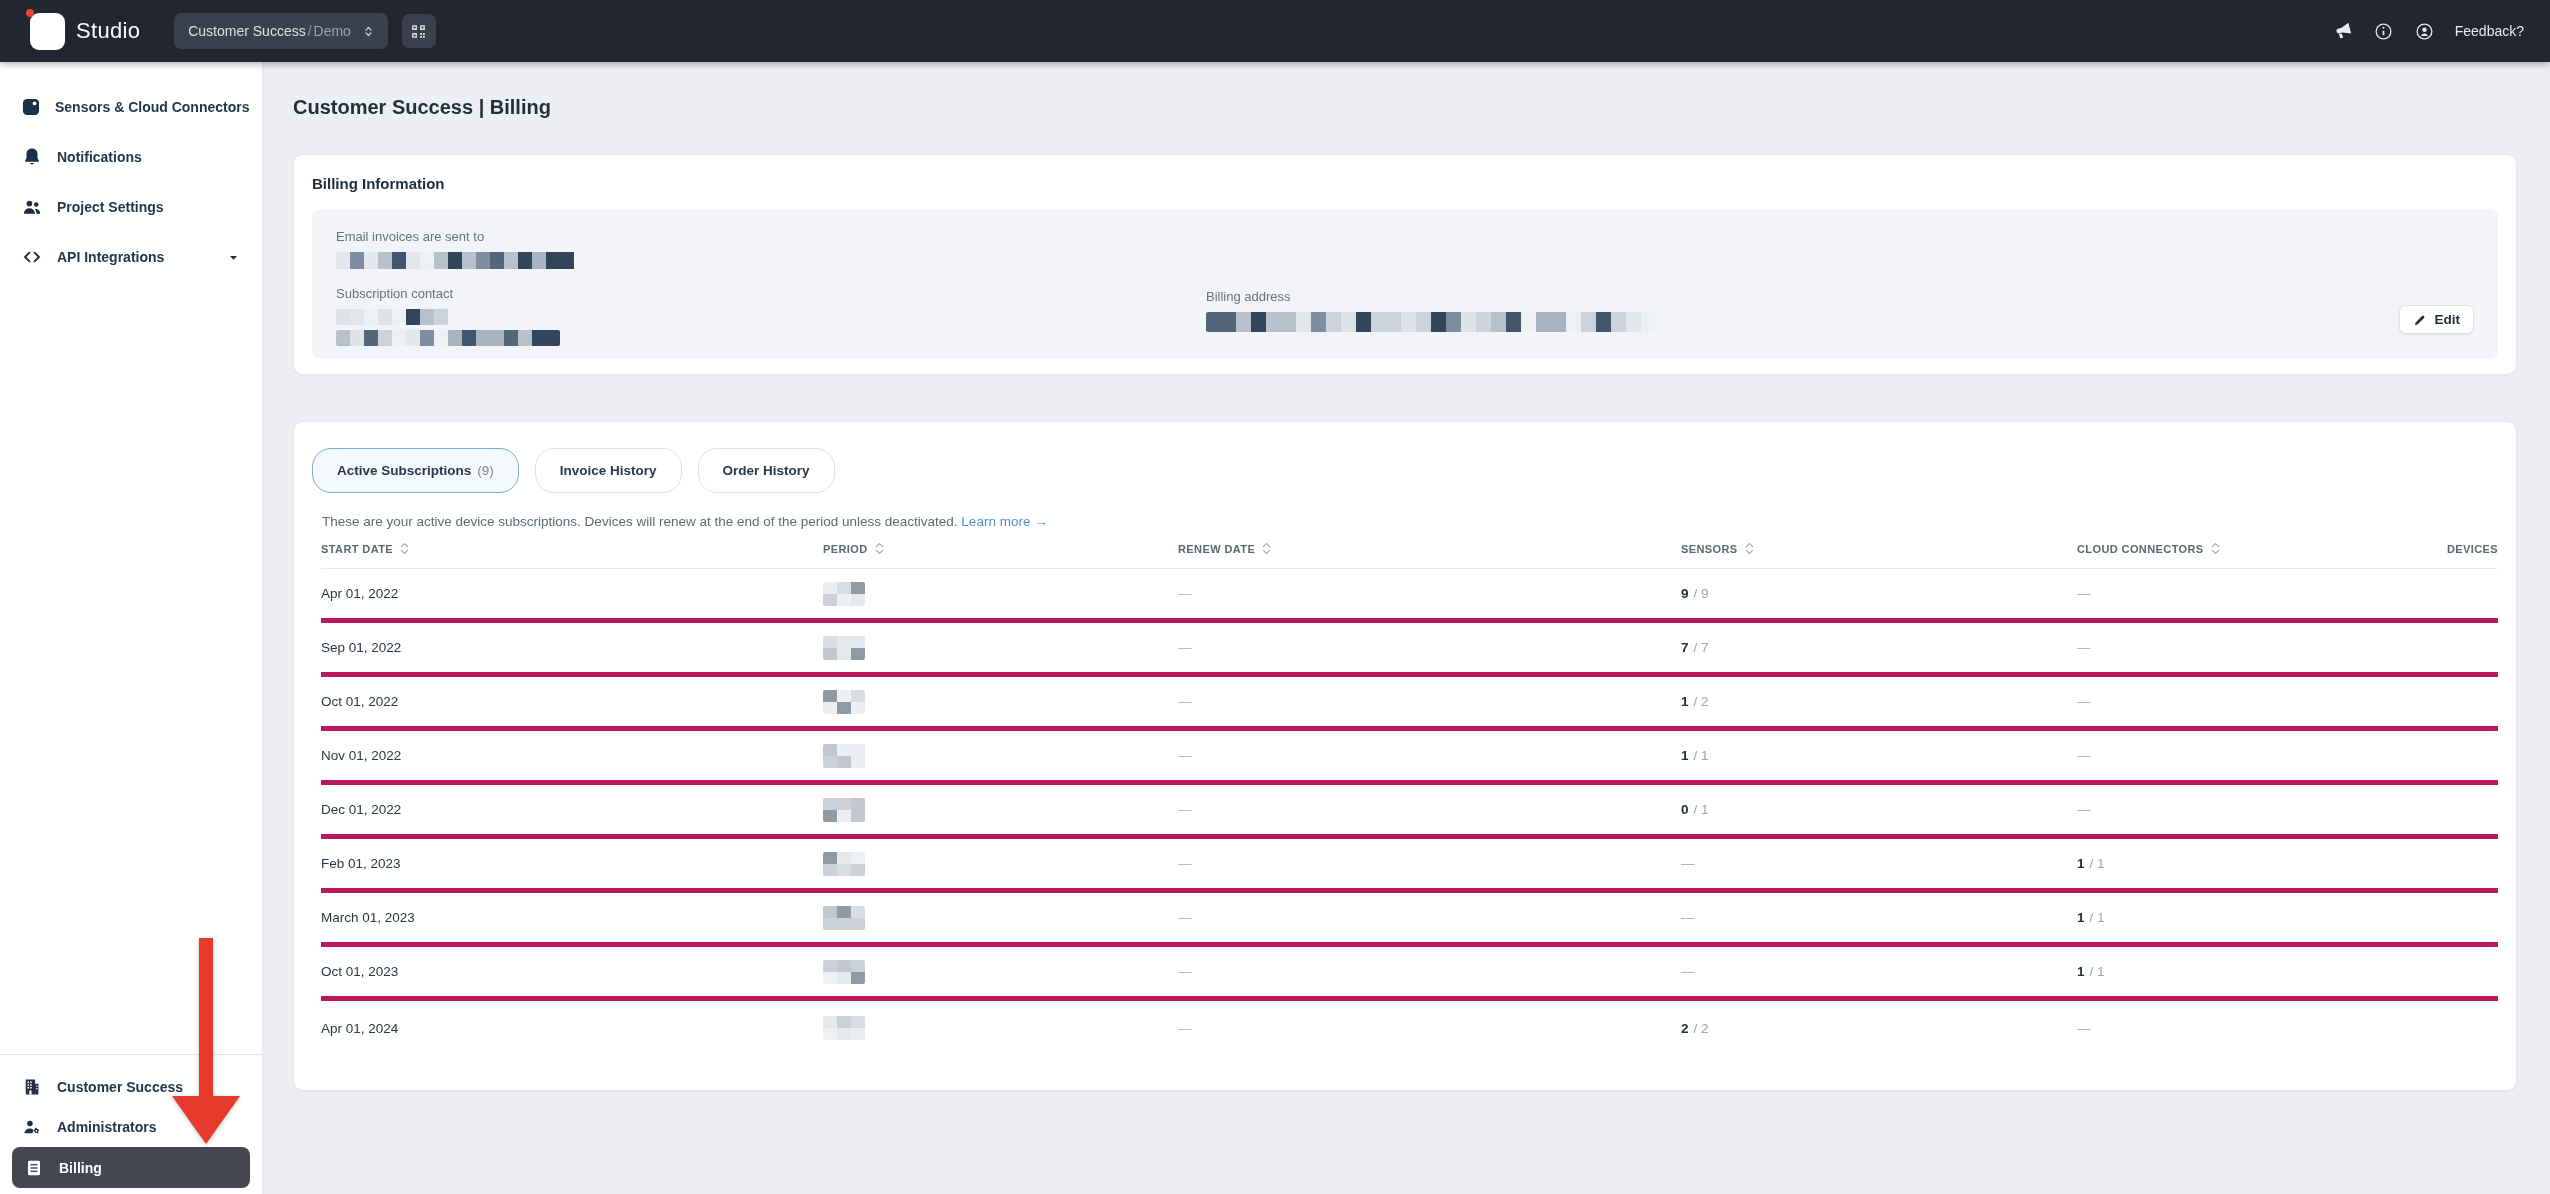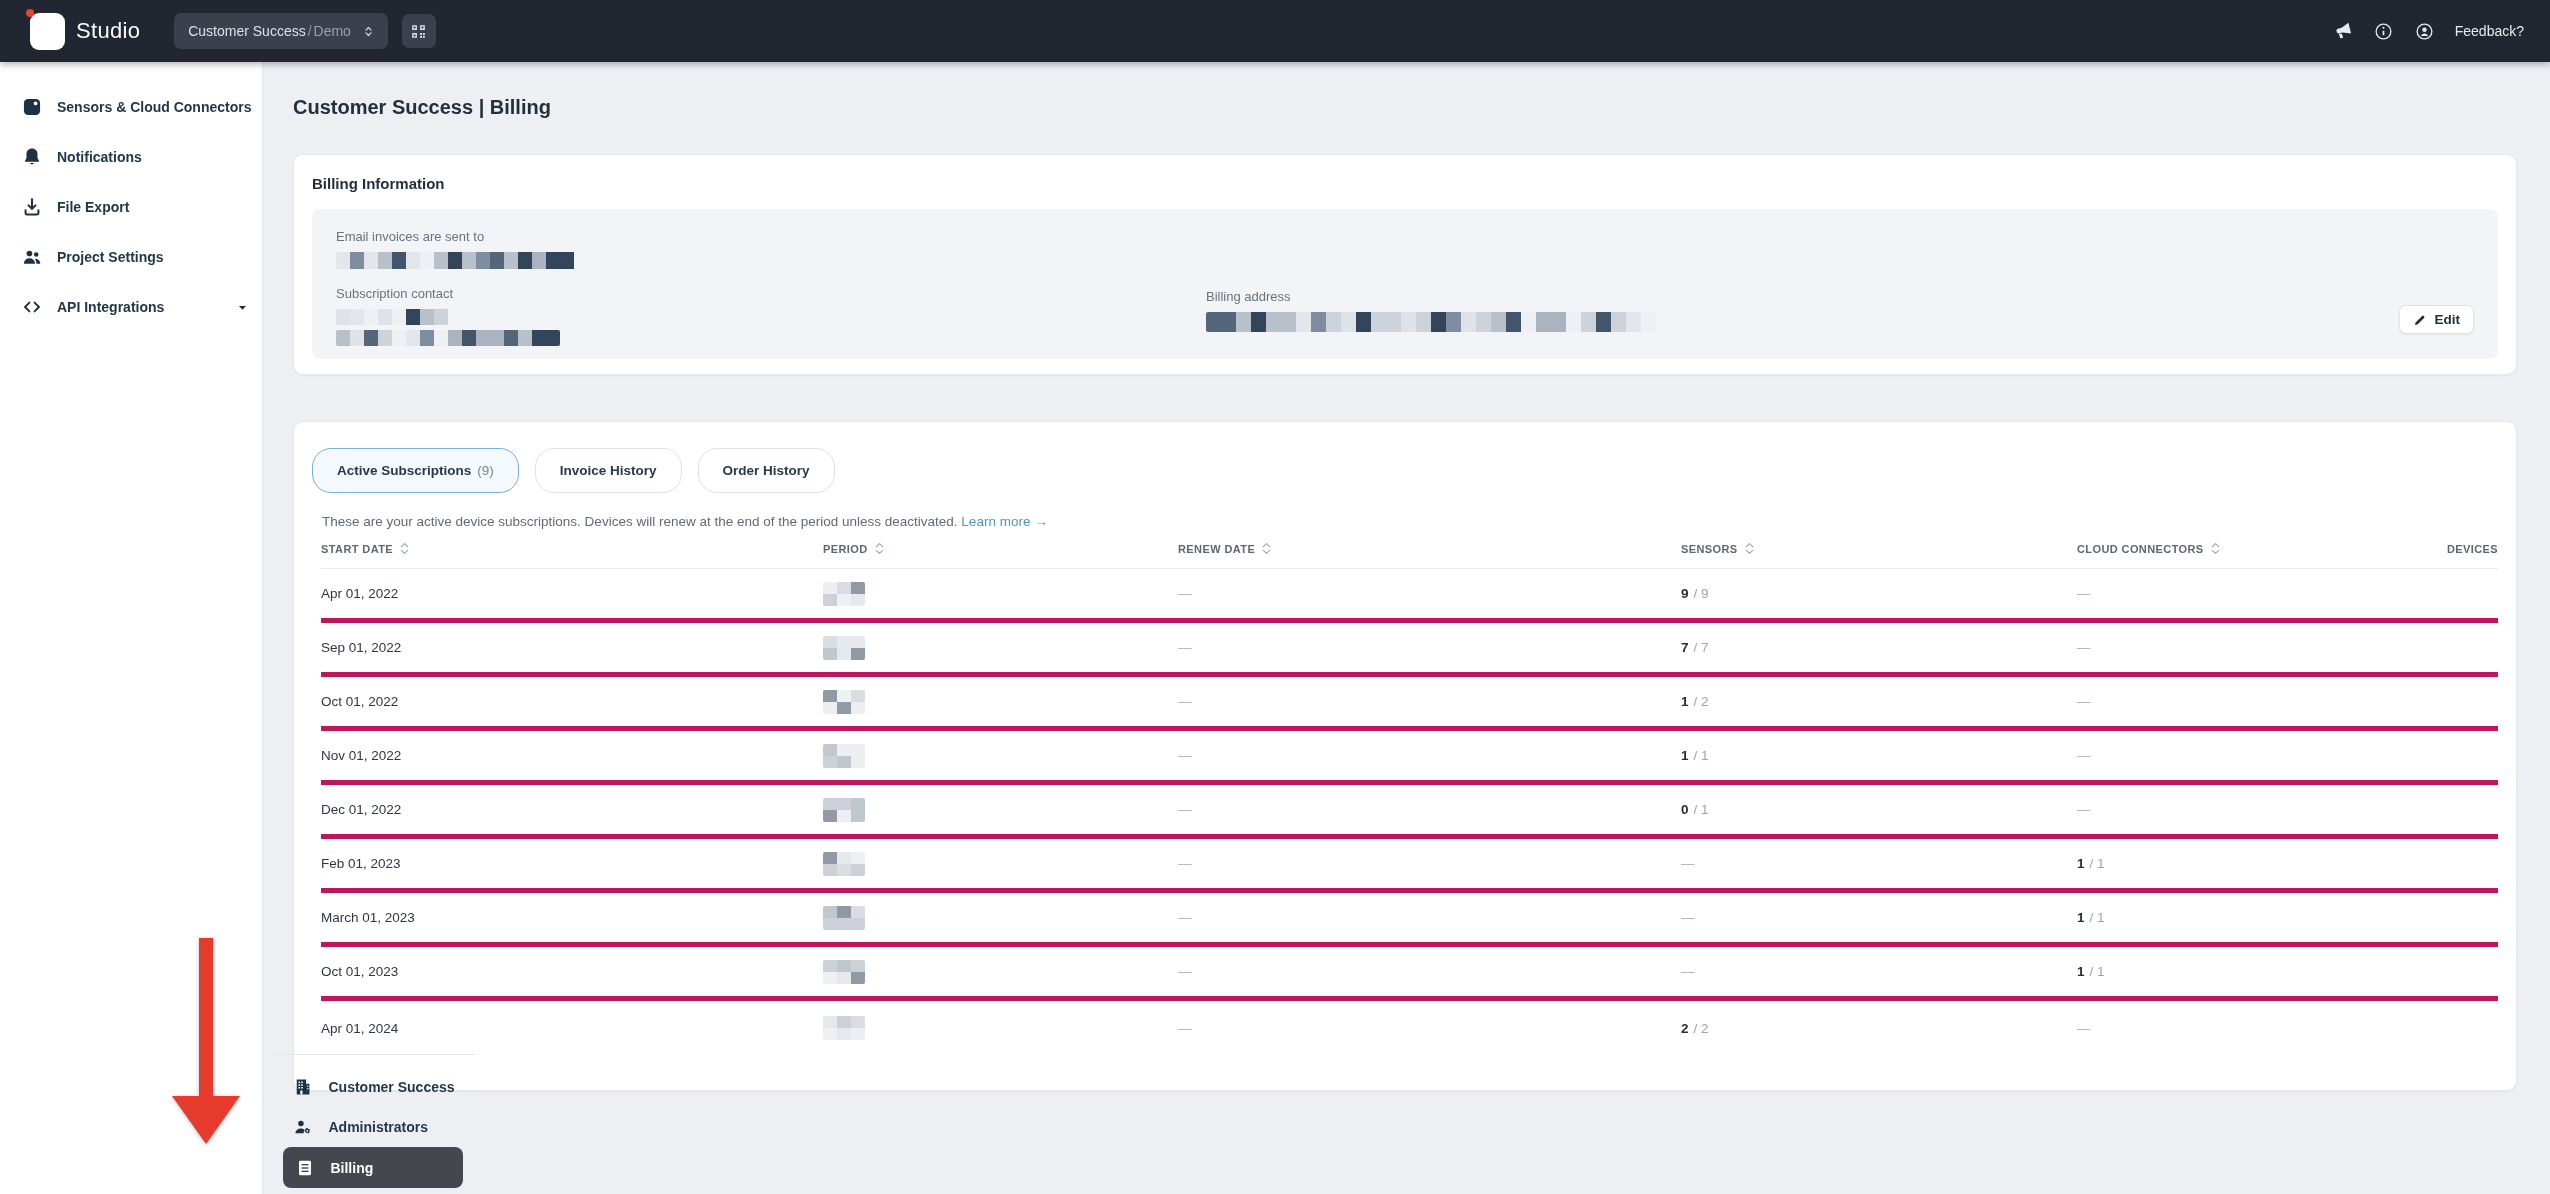--- a/index.html
+++ b/index.html
@@ -24,21 +24,21 @@
   .icn { display:inline-flex; align-items:center; justify-content:center; }
   .qr-btn { width:34px; height:34px; margin-left:14px; background:#3a414c; border:none;
     border-radius:7px; color:#dfe3e7; display:flex; align-items:center; justify-content:center; cursor:pointer; }
   .topbar-right { margin-left:auto; display:flex; align-items:center; gap:20px; color:#e7eaee; }
   .tb-icon-btn { background:none; border:none; color:#e7eaee; cursor:pointer; display:flex; }
   .feedback { font-size:14px; color:#e7eaee; cursor:pointer; }
 
   
   .shell { display:flex; height:1132px; }
   .sidebar { position:relative; width:263px; background:#fff; border-right:1px solid #e2e6ea;
-    display:flex; flex-direction:row; padding:20px 0 6px; }
+    display:flex; flex-direction:column; padding:20px 0 6px; }
   .side-item { display:flex; align-items:center; gap:13px; height:50px; padding:0 20px;
     font-size:14px; font-weight:700; color:#21374b; cursor:pointer; white-space:nowrap; }
   .side-item .icn { color:#1d3044; width:24px; }
   .side-caret { margin-left:auto; color:#1d3044; display:flex; }
   .sidebar-bottom { margin-top:auto; }
   .side-sep { height:1px; background:#e2e6ea; margin-bottom:12px; }
   .side-item.small { height:40px; font-size:14px; }
   .side-item.active { background:#44484e; color:#fff; border-radius:8px;
     margin:0 12px; padding:0 10px; height:41px; }
   .side-item.active .icn { color:#fff; }
@@ -176,30 +176,20 @@
     <span>Sensors &amp; Cloud Connectors</span>
   </div>
         <div class="side-item">
     <span class="icn">
             <svg viewBox="0 0 24 24" width="22" height="22" fill="currentColor">
               <path d="M12 2.8c-3.6 0-6 2.6-6 6.1v4.3L4.4 16v1.1h15.2V16L18 13.2V8.9c0-3.5-2.4-6.1-6-6.1z"></path>
               <path d="M9.8 18.6a2.3 2.3 0 0 0 4.4 0z"></path>
             </svg>
           </span>
     <span>Notifications</span>
-  </div>
-        <div class="side-item">
-    <span class="icn">
-            <svg viewBox="0 0 24 24" width="22" height="22" fill="none" stroke="currentColor" stroke-width="2.2" stroke-linecap="round" stroke-linejoin="round">
-              <path d="M12 3.5v10.2"></path>
-              <path d="M8.2 10.2l3.8 3.8 3.8-3.8"></path>
-              <path d="M5 15.5v3.2c0 .9.7 1.6 1.6 1.6h10.8c.9 0 1.6-.7 1.6-1.6v-3.2"></path>
-            </svg>
-          </span>
-    <span>File Export</span>
   </div>
         <div class="side-item">
     <span class="icn">
             <svg viewBox="0 0 24 24" width="22" height="22" fill="currentColor">
               <circle cx="9.2" cy="8.3" r="3.1"></circle>
               <path d="M3.2 18.4c.4-3.1 2.9-5 6-5s5.6 1.9 6 5l.1 1H3.1z"></path>
               <circle cx="16.6" cy="9.2" r="2.5"></circle>
               <path d="M16 13.9c2.6.2 4.6 1.9 4.9 4.5l.1 1h-4.2c0-2.1-.6-3.9-1.8-5.3z"></path>
             </svg>
           </span>

